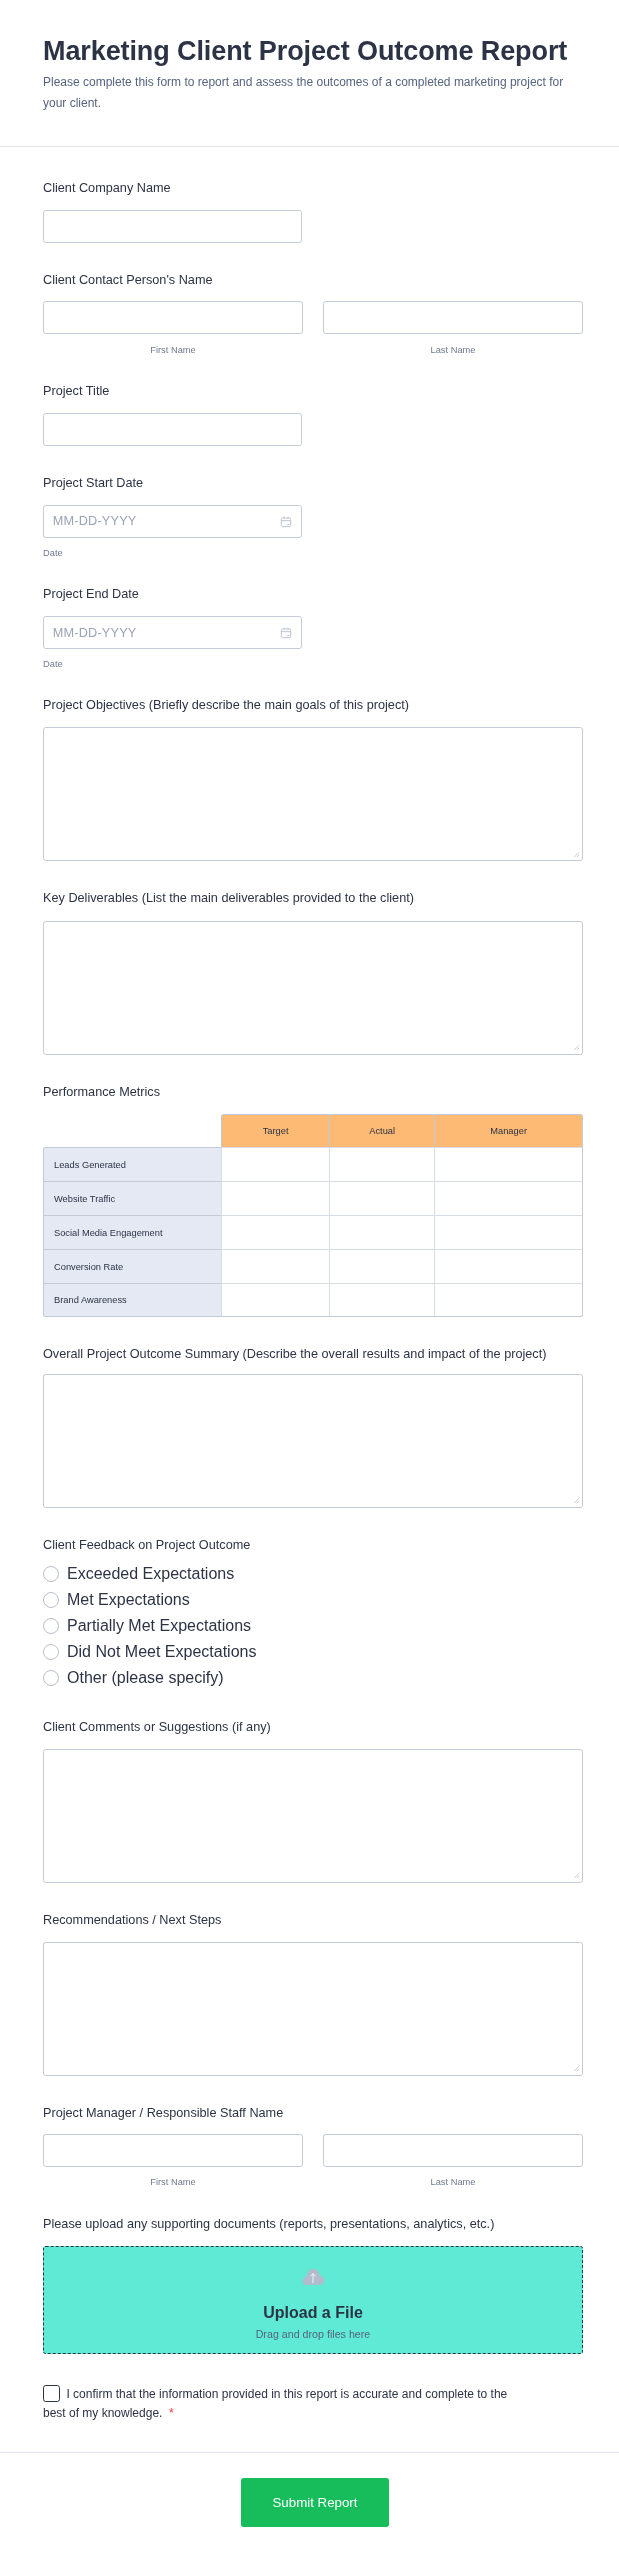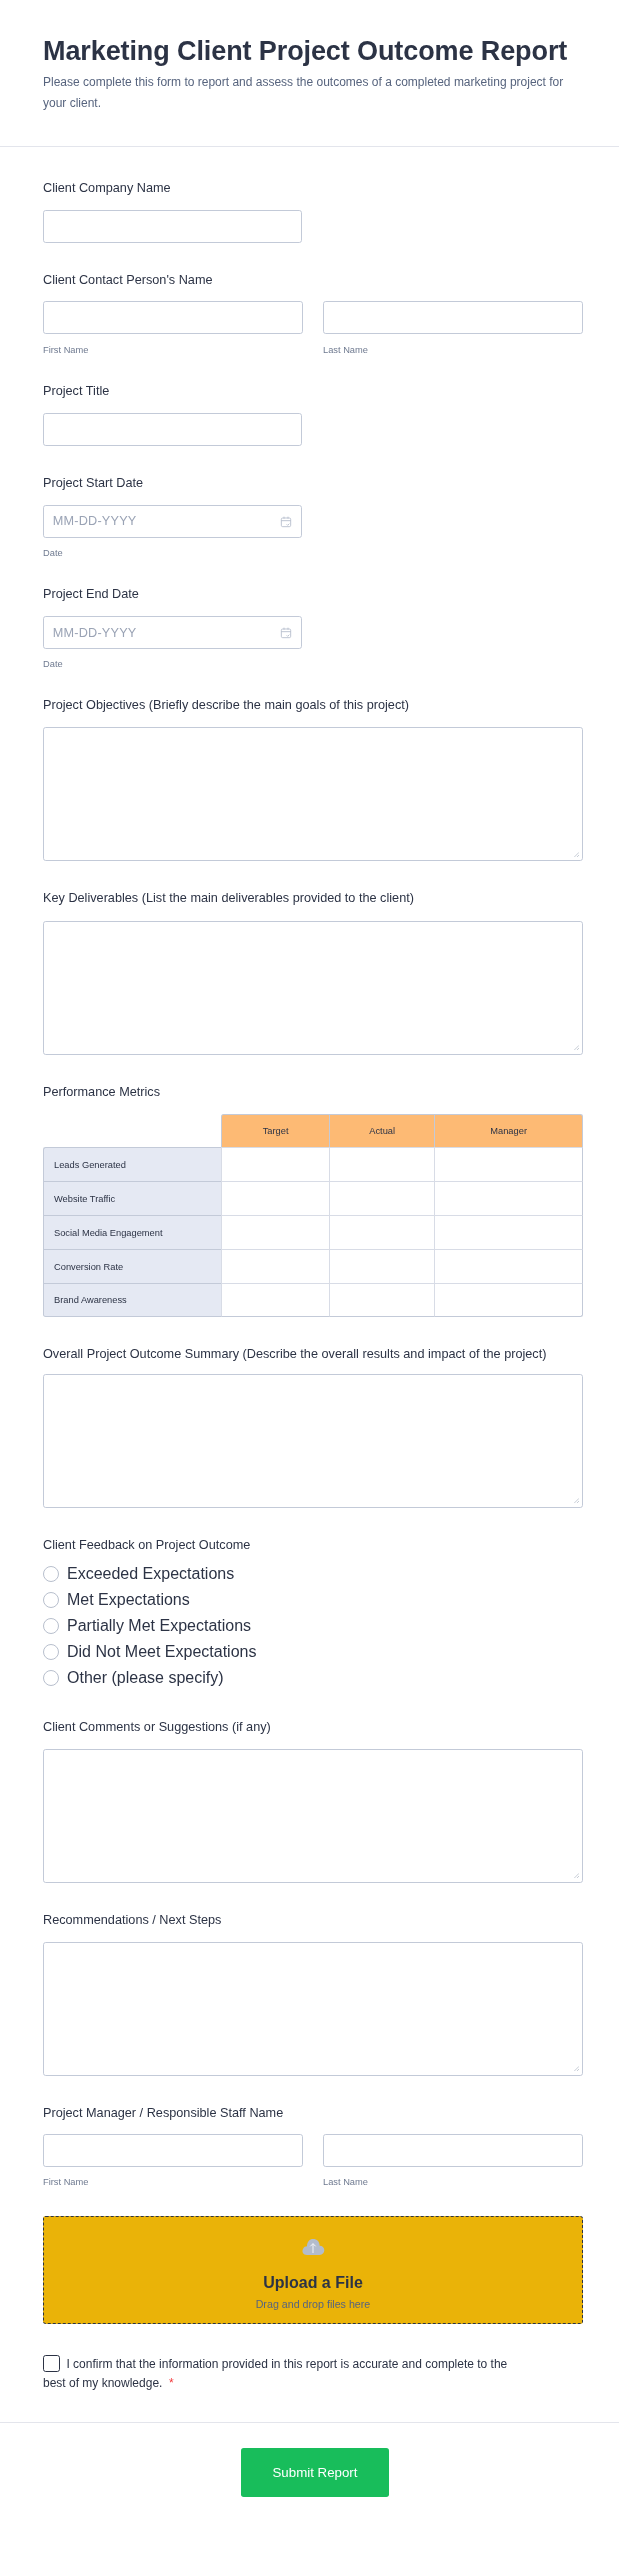--- a/index.html
+++ b/index.html
@@ -10,21 +10,21 @@
   .header h1 { font-size: 27px; font-weight: 600; color: #2c3345; line-height: 33px; letter-spacing: -0.1px; }
   .header p { font-size: 12px; color: #57647e; line-height: 21.3px; margin-top: 4px; width: 526px; }
 
   .form { padding: 0 37px 0 43px; }
   .field { position: relative; }
   .label { font-size: 12.7px; color: #2c3345; line-height: 17.3px; display: block; }
 
   .input { display: block; height: 33px; border: 0.7px solid #c3cad8; border-radius: 2.7px; background: #fff; }
   .input.half { width: 259px; }
   .row2 { display: flex; gap: 20px; }
-  .row2 .col { width: 260px; }
+  .row2 .col { width: 260px; text-align: center; }
   .row2 .input { width: 100%; }
   .sublabel { font-size: 9.3px; color: #6f7a90; margin-top: 9.3px; line-height: 12px; display: block; }
 
   .date-input { position: relative; width: 259px; height: 33px; border: 0.7px solid #c3cad8; border-radius: 2.7px; background: #fff; }
   .date-input .ph { position: absolute; left: 8.7px; top: 8.7px; font-size: 12.7px; color: #9aa3b5; letter-spacing: 0.2px; }
   .date-input .cal { position: absolute; right: 8.7px; top: 10px; width: 12px; height: 12px; }
 
   .textarea { position: relative; width: 540px; height: 134px; border: 0.7px solid #c3cad8; border-radius: 2.7px; background: #fff; }
   .textarea .grip { position: absolute; right: 2.7px; bottom: 2.7px; width: 6.7px; height: 6.7px; }
 
@@ -41,21 +41,21 @@
   table.matrix tbody tr:last-child th, table.matrix tbody tr:last-child td { border-bottom: 0.7px solid #c3cad8; }
   table.matrix tbody tr:last-child th { border-bottom-left-radius: 2.7px; }
   table.matrix tbody tr:last-child td.c2 { border-bottom-right-radius: 2.7px; }
   table.matrix tbody td.c2 { border-right: 0.7px solid #c3cad8; }
 
   .radio-list { margin-top: 6.7px; }
   .radio-item { display: flex; align-items: center; height: 26px; }
   .radio { width: 16px; height: 16px; border: 0.7px solid #b8bfcd; border-radius: 50%; background: #fff; margin-left: 0; }
   .radio-label { font-size: 16px; color: #2c3345; margin-left: 8px; }
 
-  .upload { width: 540px; height: 108px; border: 0.7px dashed #2c3345; border-radius: 2.7px; background: #eab308; text-align: center; position: relative; }
+  .upload { width: 540px; height: 108px; border: 0.7px dashed #2c3345; border-radius: 2.7px; background: #5eead4; text-align: center; position: relative; }
   .upload .cloud { position: absolute; left: 50%; top: 18px; margin-left: -12px; width: 24px; height: 24px; }
   .upload .u-title { position: absolute; left: 0; right: 0; top: 57px; font-size: 16px; font-weight: 600; color: #2c3345; }
   .upload .u-sub { position: absolute; left: 0; right: 0; top: 81px; font-size: 10.7px; color: #57647e; }
 
   .confirm { font-size: 12px; color: #2c3345; line-height: 18.7px; width: 480px; }
   .checkbox { display: inline-block; width: 16.7px; height: 16.7px; border: 1.3px solid #2c3345; border-radius: 2.7px; vertical-align: -4px; margin-right: 6.7px; background: #fff; }
   .req { color: #f23a3c; margin-left: 6.7px; }
 
   .footer { border-top: 0.7px solid #e3e5ec; margin-top: 0; height: 97px; position: relative; background: #fff; }
   .submit { position: absolute; left: 241px; top: 25px; width: 148px; height: 49px; background: #18bd5b; color: #fff; border: none; border-radius: 2.7px; font-size: 13.3px; font-family: "Liberation Sans", "DejaVu Sans", sans-serif; }
@@ -254,20 +254,21 @@
         <span class="sublabel">First Name</span>
       </div>
       <div class="col">
         <div class="input"></div>
         <span class="sublabel">Last Name</span>
       </div>
     </div>
   </div>
 
   <div class="field" style="margin-top:28px;">
+    <span class="label">Please upload any supporting documents (reports, presentations, analytics, etc.)</span>
     <div class="upload" style="margin-top:12.7px;">
       <svg class="cloud" viewBox="0 0 36 36">
         <path d="M9 30 C3 30 1 25 3 21 C4 18 7 17 9 17 C9 10 13 6 18 6 C24 6 28 10 28 16 C32 16 35 19 35 23 C35 27 32 30 28 30 Z" fill="#b3bccc"></path>
         <line x1="18" y1="27" x2="18" y2="13" stroke="#f8f9fd" stroke-width="1.4"></line>
         <polyline points="14,17 18,13 22,17" fill="none" stroke="#f8f9fd" stroke-width="1.4"></polyline>
       </svg>
       <div class="u-title">Upload a File</div>
       <div class="u-sub">Drag and drop files here</div>
     </div>
   </div>

